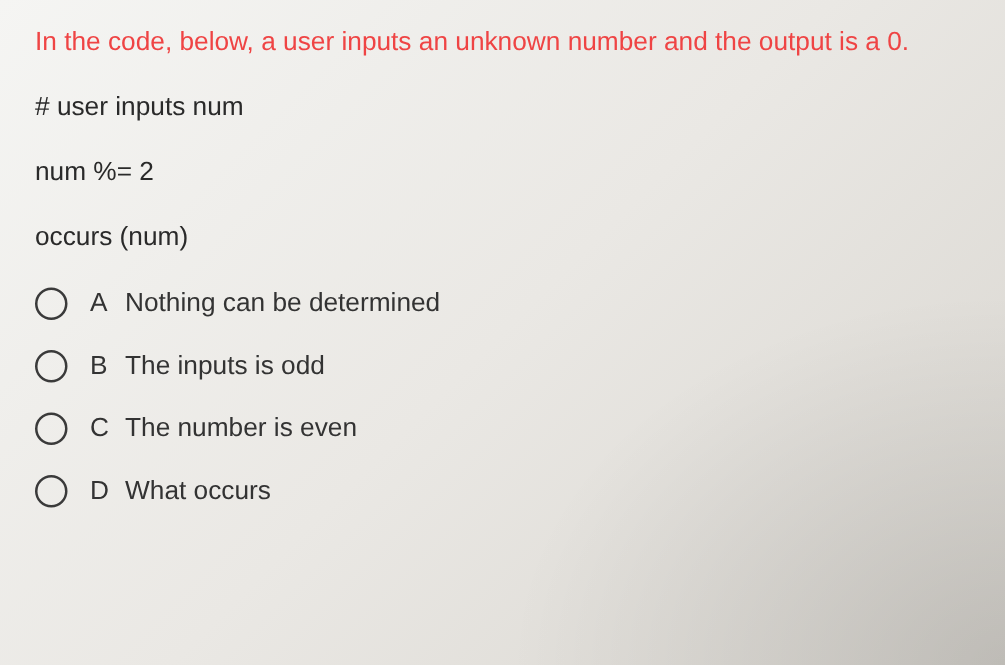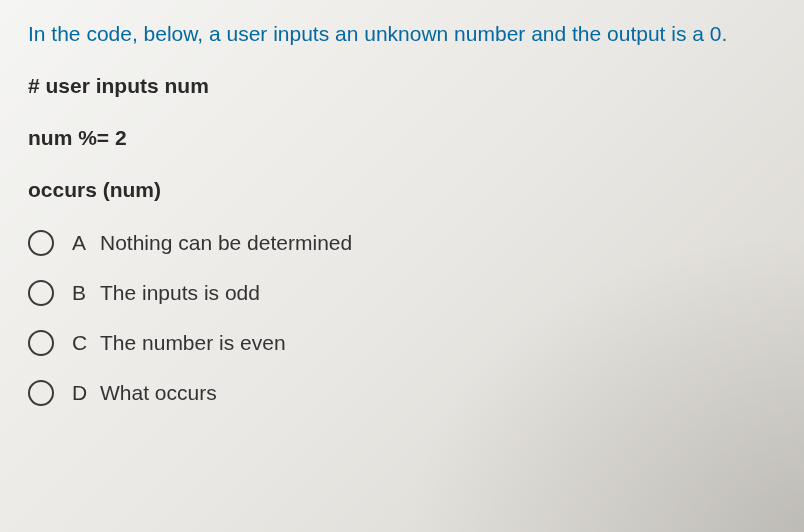--- a/index.html
+++ b/index.html
@@ -23,29 +23,29 @@
       bottom: 0;
       right: 0;
       width: 400px;
       height: 300px;
       background: radial-gradient(ellipse at bottom right, rgba(0,0,0,0.12) 0%, transparent 70%);
       pointer-events: none;
     }
     .question-text {
       font-size: 21px;
       line-height: 1.5;
-      color: #0369a1;
+      color: #ef4444;
       margin-bottom: 24px;
     }
     .code-block {
       margin-bottom: 28px;
     }
     .code-line {
       font-size: 21px;
-      font-weight: bold;
+      font-weight: normal;
       color: #2a2a2a;
       margin-bottom: 28px;
       font-family: Arial, sans-serif;
     }
     .options {
       display: flex;
       flex-direction: column;
       gap: 24px;
     }
     .option {

